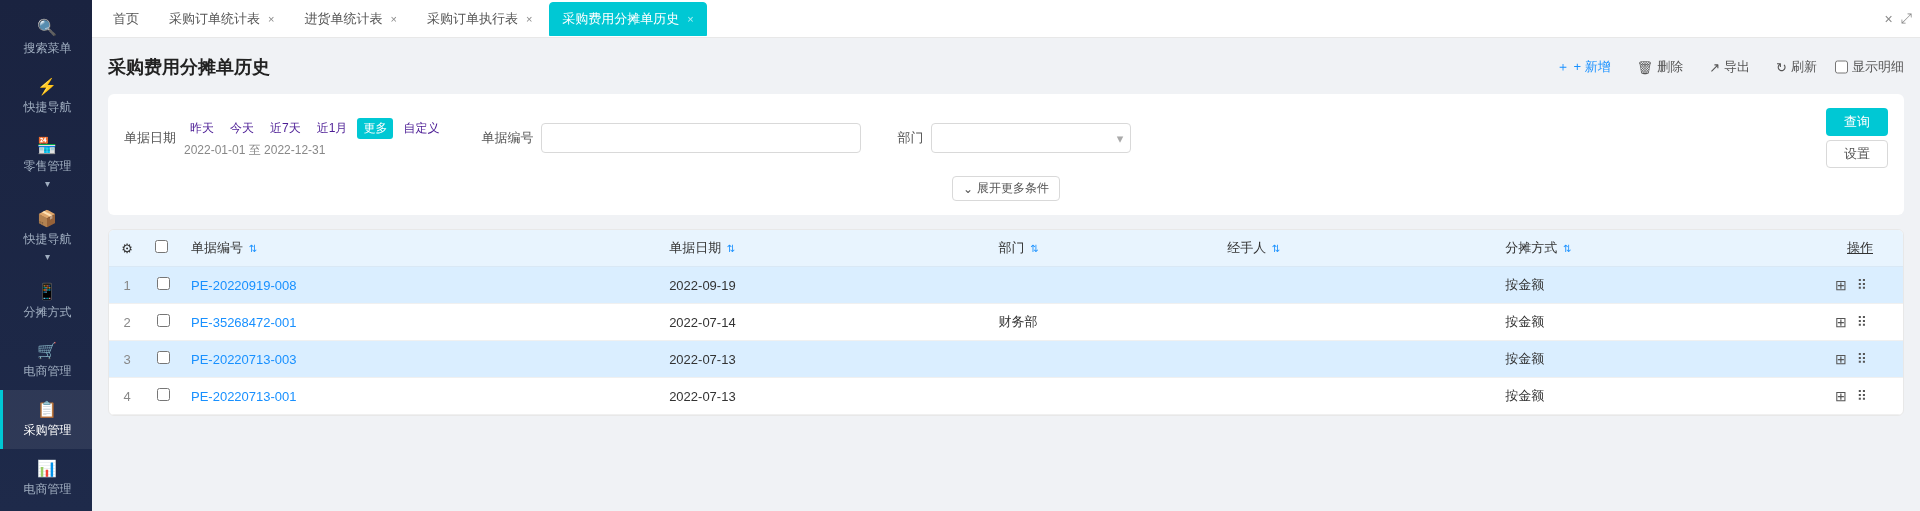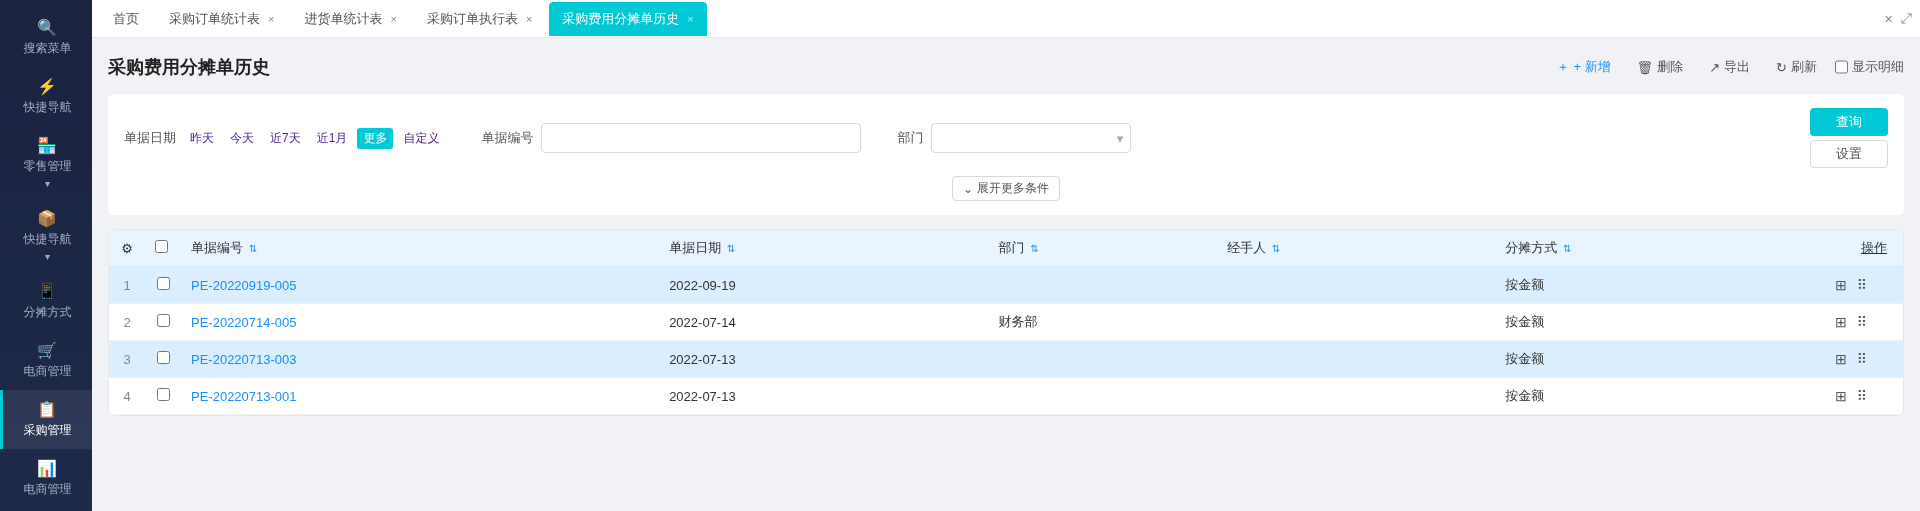--- a/index.html
+++ b/index.html
@@ -215,21 +215,21 @@
       display: flex;
       flex-direction: column;
       gap: 4px;
       margin-left: auto;
     }
     .btn-query {
       background: #00c8d4;
       color: #fff;
       border: none;
       border-radius: 4px;
-      padding: 5px 26px;
+      padding: 5px 18px;
       cursor: pointer;
       font-size: 13px;
     }
     .btn-settings {
       background: #fff;
       color: #555;
       border: 1px solid #d9d9d9;
       border-radius: 4px;
       padding: 4px 14px;
       cursor: pointer;
@@ -415,20 +415,21 @@
           <span class="search-label">单据日期</span>
           <div>
             <div class="date-options">
               <span class="date-opt">昨天</span>
               <span class="date-opt">今天</span>
               <span class="date-opt">近7天</span>
               <span class="date-opt">近1月</span>
               <span class="date-opt more">更多</span>
               <span class="date-opt">自定义</span>
             </div>
+            <div class="date-range-text">2022-01-01 至 2022-12-31</div>
           </div>
         </div>
 
         <div class="search-field" style="margin-left: 20px;">
           <span class="search-label">单据编号</span>
           <input type="text" class="search-input" style="width: 320px;">
         </div>
 
         <div class="search-field" style="margin-left: 20px;">
           <span class="search-label">部门</span>
@@ -472,52 +473,52 @@
               <span class="sort-indicator">⇅</span>
             </th>
             <th>
               <span>经手人</span>
               <span class="sort-indicator">⇅</span>
             </th>
             <th>
               <span>分摊方式</span>
               <span class="sort-indicator">⇅</span>
             </th>
-            <th style="width:80px; text-align:right; padding-right: 16px; text-decoration: underline;">操作</th>
+            <th style="width:80px; text-align:center; padding-right: 16px; text-decoration: underline;">操作</th>
           </tr>
         </thead>
         <tbody>
 
           <tr class="row-highlight">
             <td class="row-num center">1</td>
             <td class="center">
               <input type="checkbox" style="">
             </td>
             <td class="link-cell">
-              <a href="#">PE-20220919-005</a>
+              <a href="#">PE-20220919-008</a>
             </td>
             <td>2022-09-19</td>
             <td></td>
             <td></td>
             <td>按金额</td>
             <td>
               <div class="action-icons">
                 <span class="action-icon" title="编辑">⊞</span>
                 <span class="action-icon" title="更多">⠿</span>
               </div>
             </td>
           </tr>
 
           <tr>
             <td class="row-num center">2</td>
             <td class="center">
               <input type="checkbox" style="">
             </td>
             <td class="link-cell">
-              <a href="#">PE-20220714-005</a>
+              <a href="#">PE-35268472-001</a>
             </td>
             <td>2022-07-14</td>
             <td>财务部</td>
             <td></td>
             <td>按金额</td>
             <td>
               <div class="action-icons">
                 <span class="action-icon" title="编辑">⊞</span>
                 <span class="action-icon" title="更多">⠿</span>
               </div>

